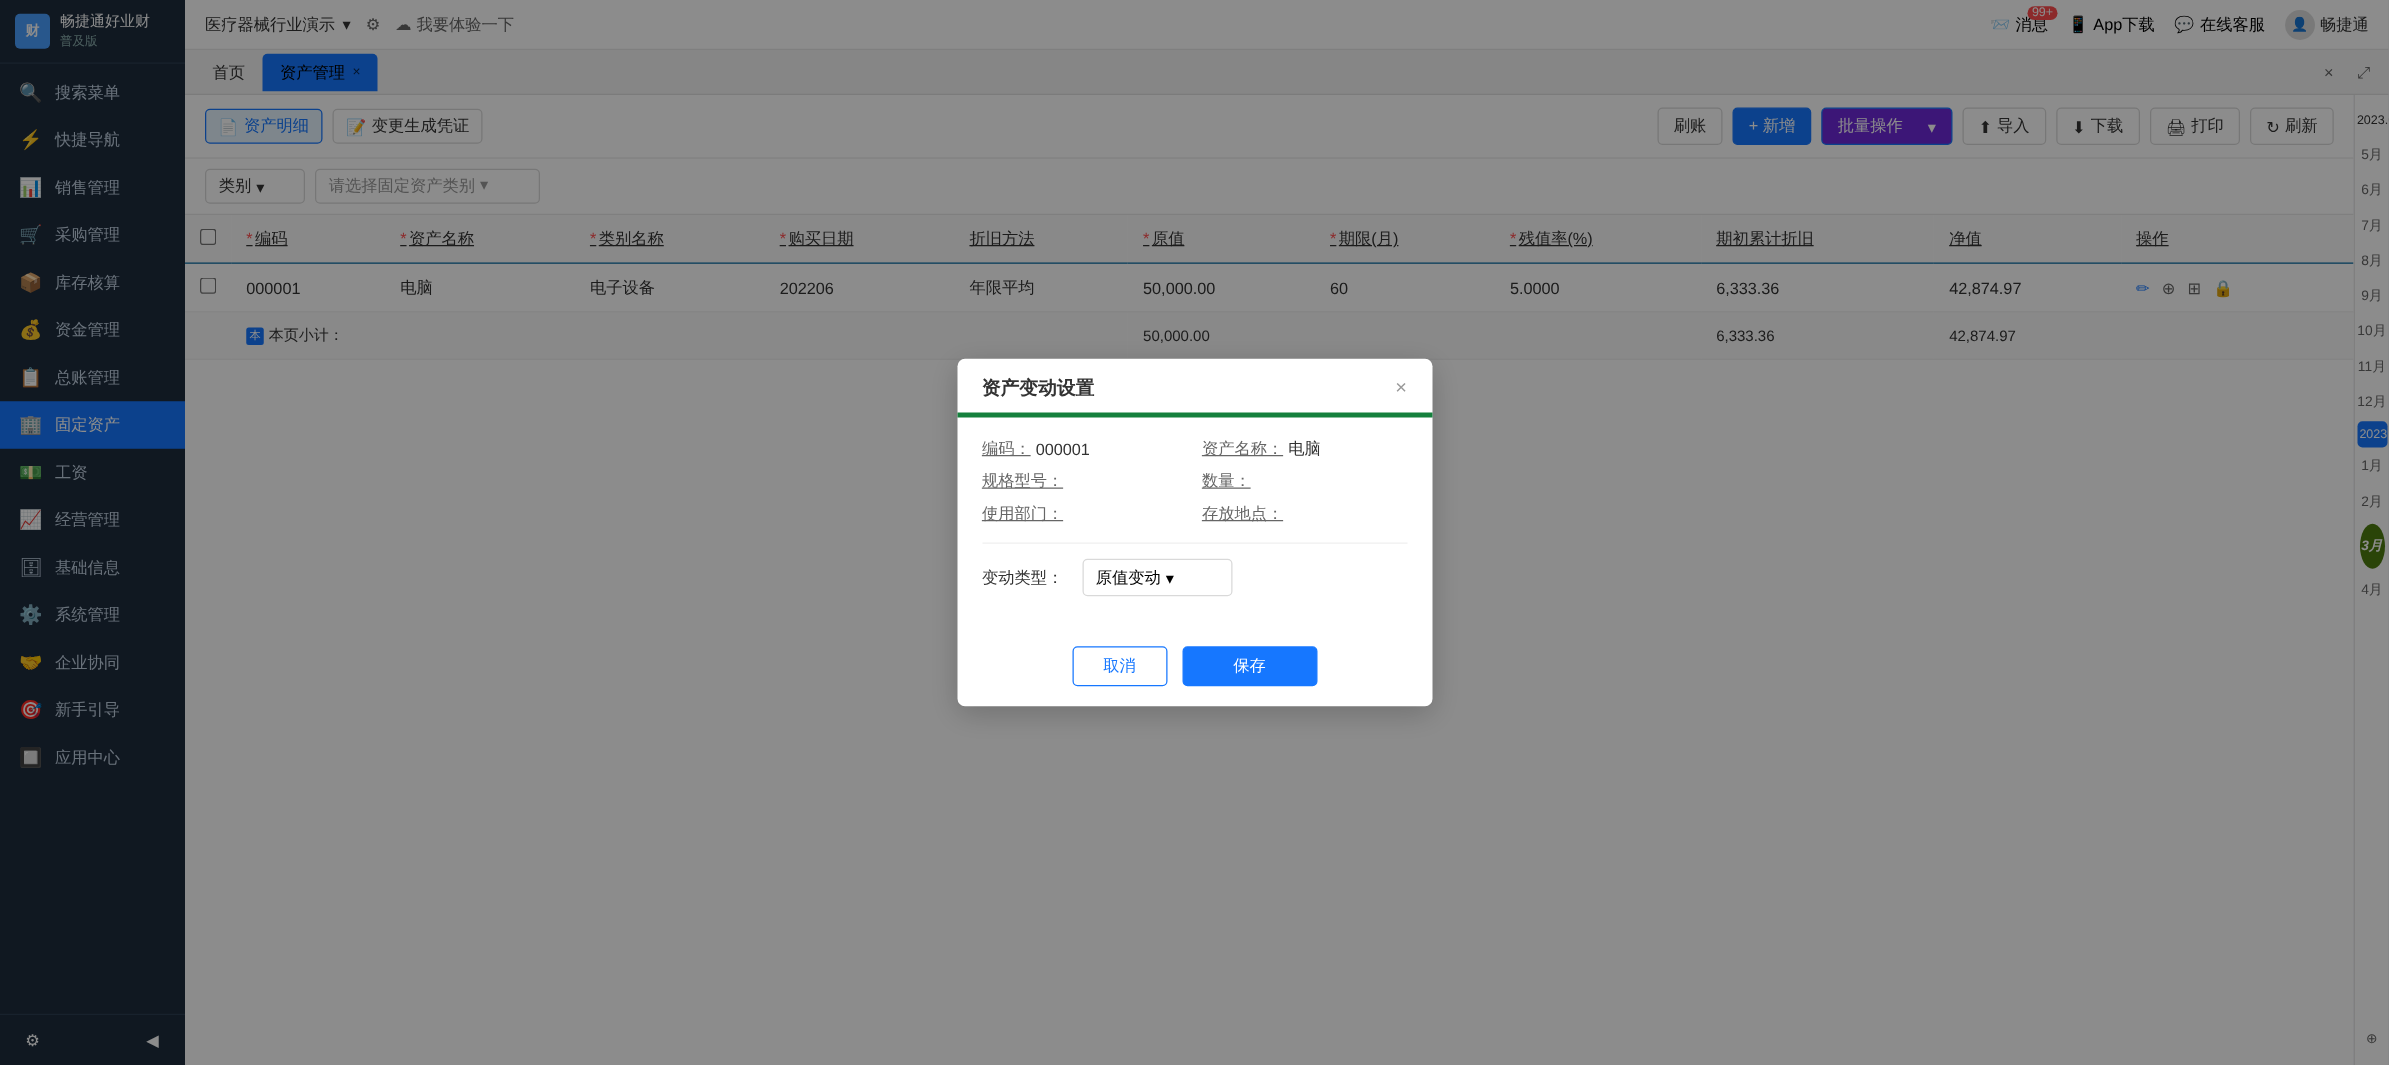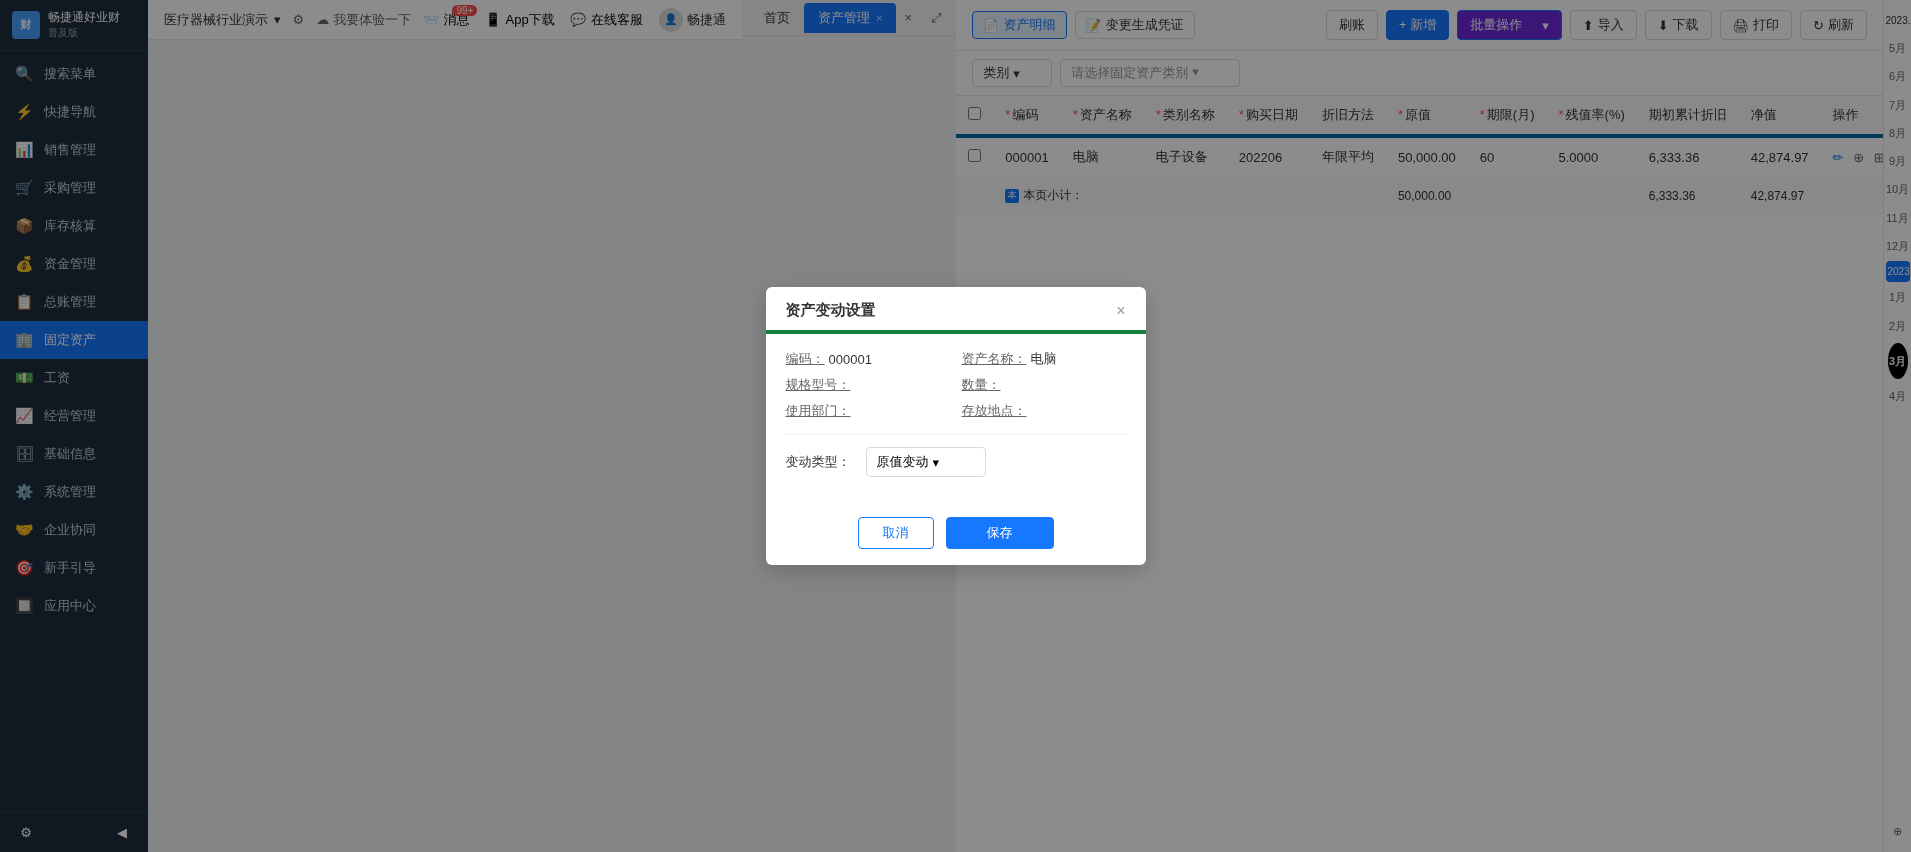--- a/index.html
+++ b/index.html
@@ -17,35 +17,35 @@
     .sidebar-nav { flex: 1; overflow-y: auto; padding: 4px 0; }
     .sidebar-nav::-webkit-scrollbar { width: 4px; }
     .sidebar-nav::-webkit-scrollbar-thumb { background: #3d5066; }
     .nav-item { display: flex; align-items: center; gap: 10px; padding: 10px 16px; cursor: pointer; color: #c0cfe0; font-size: 13px; transition: background 0.2s; }
     .nav-item.active { background: #1677ff; color: #fff; }
     .nav-item-icon { width: 18px; height: 18px; display: flex; align-items: center; justify-content: center; font-size: 15px; flex-shrink: 0; }
     .sidebar-bottom { padding: 10px 16px; border-top: 1px solid #2d3f52; display: flex; justify-content: space-between; }
     .sidebar-scroll-btn { width: 20px; height: 20px; display: flex; align-items: center; justify-content: center; }
 
     
-    .main-area { flex: 1; display: flex; flex-direction: row; overflow: hidden; }
+    .main-area { flex: 1; display: flex; flex-direction: column; overflow: hidden; }
     .topbar { height: 40px; background: #fff; display: flex; align-items: center; padding: 0 16px; border-bottom: 1px solid #e8e8e8; gap: 12px; }
     .topbar-title { font-size: 13px; color: #333; display: flex; align-items: center; gap: 6px; }
     .topbar-settings-icon { color: #666; cursor: pointer; }
     .topbar-experience { display: flex; align-items: center; gap: 4px; color: #666; font-size: 13px; }
     .topbar-right { margin-left: auto; display: flex; align-items: center; gap: 16px; }
     .topbar-badge { position: relative; display: flex; align-items: center; gap: 4px; cursor: pointer; }
     .badge-count { position: absolute; top: -6px; right: -8px; background: #ff4d4f; color: #fff; font-size: 10px; border-radius: 8px; padding: 0 4px; min-width: 16px; text-align: center; }
     .topbar-user { display: flex; align-items: center; gap: 4px; cursor: pointer; color: #333; }
     .user-avatar { width: 24px; height: 24px; background: #ddd; border-radius: 50%; display: flex; align-items: center; justify-content: center; font-size: 11px; }
 
     
     .tabs-bar { background: #f5f5f5; border-bottom: 1px solid #e0e0e0; display: flex; align-items: center; padding: 0 8px; height: 36px; }
     .tab-item { display: flex; align-items: center; gap: 6px; padding: 6px 14px; cursor: pointer; border-radius: 4px 4px 0 0; font-size: 13px; background: transparent; color: #666; }
-    .tab-item.active { background: #1677ff; color: #ffffff; }
+    .tab-item.active { background: #1677ff; color: #000000; }
     .tab-close { font-size: 11px; cursor: pointer; opacity: 0.7; }
     .tab-home { color: #333; }
     .tabs-right { margin-left: auto; display: flex; gap: 4px; }
     .tab-ctrl-btn { width: 24px; height: 24px; display: flex; align-items: center; justify-content: center; cursor: pointer; color: #666; }
 
     
     .content-area { flex: 1; display: flex; overflow: hidden; background: #f0f2f5; }
 
     
     .page-content { flex: 1; overflow: hidden; background: #f0f2f5; display: flex; flex-direction: column; }
@@ -61,32 +61,32 @@
 
     
     .filter-row { background: #fff; padding: 8px 16px; display: flex; align-items: center; gap: 8px; border-bottom: 1px solid #e8e8e8; }
     .filter-select { display: flex; align-items: center; gap: 4px; padding: 4px 10px; border: 1px solid #d9d9d9; border-radius: 4px; font-size: 13px; cursor: pointer; color: #333; background: #fff; min-width: 80px; }
     .filter-select-wide { display: flex; align-items: flex-start; gap: 4px; padding: 4px 10px; border: 1px solid #d9d9d9; border-radius: 4px; font-size: 13px; cursor: pointer; color: #999; background: #fff; min-width: 180px; }
 
     
     .table-container { flex: 1; overflow: auto; background: #fff; margin: 0; }
     .table-wrapper { background: #fff; }
     table { width: 100%; border-collapse: collapse; font-size: 13px; }
-    th { background: #fafafa; padding: 10px 12px; text-align: left; border-bottom: 4px solid #0369a1; color: #333; font-weight: 500; white-space: nowrap; }
+    th { background: #fafafa; padding: 10px 12px; text-align: left; border-bottom: 1px solid #0369a1; color: #333; font-weight: 500; white-space: nowrap; text-decoration: underline; }
     td { padding: 10px 12px; border-bottom: 1px solid #f0f0f0; color: #333; white-space: nowrap; }
     .required-mark { color: #ff4d4f; margin-right: 2px; }
     .subtotal-row td { background: #f9f9f9; color: #333; font-size: 12px; }
     .subtotal-label { display: flex; align-items: center; gap: 4px; }
     .subtotal-icon { width: 14px; height: 14px; background: #1677ff; border-radius: 2px; display: inline-flex; align-items: center; justify-content: center; color: #fff; font-size: 9px; }
 
     
     .right-sidebar { width: 28px; background: #fff; border-left: 1px solid #e8e8e8; display: flex; flex-direction: column; align-items: center; padding: 8px 0; gap: 2px; font-size: 11px; }
     .right-sidebar-item { width: 24px; padding: 6px 0; text-align: center; cursor: pointer; color: #666; border-radius: 2px; font-size: 11px; line-height: 1.3; }
     .right-sidebar-item.highlight { background: #1677ff; color: #fff; border-radius: 4px; font-size: 10px; padding: 4px 2px; }
-    .right-sidebar-item.circle-highlight { background: #000000; color: #fff; border-radius: 50%; width: 20px; height: 36px; display: flex; align-items: center; justify-content: center; margin: 2px auto; font-size: 11px; font-weight: bold; }
+    .right-sidebar-item.circle-highlight { background: #4d7c0f; color: #fff; border-radius: 50%; width: 20px; height: 36px; display: flex; align-items: center; justify-content: center; margin: 2px auto; font-size: 11px; font-weight: bold; font-style: italic; }
 
     
     .pagination-bar { background: #fff; padding: 8px 16px; display: flex; align-items: center; gap: 8px; border-top: 1px solid #e8e8e8; font-size: 13px; }
     .page-size-select { border: 1px solid #d9d9d9; border-radius: 4px; padding: 2px 8px; font-size: 13px; }
 
     
     .modal-overlay { position: fixed; top: 0; left: 0; width: 100%; height: 100%; background: rgba(0,0,0,0.45); z-index: 1000; display: flex; align-items: center; justify-content: center; }
     .modal { background: #fff; border-radius: 6px; width: 380px; box-shadow: 0 6px 24px rgba(0,0,0,0.2); }
     .modal-header { padding: 14px 20px 10px; display: flex; align-items: center; justify-content: space-between; border-bottom: 4px solid #15803d; }
     .modal-title { font-size: 15px; font-weight: 600; color: #333; }

